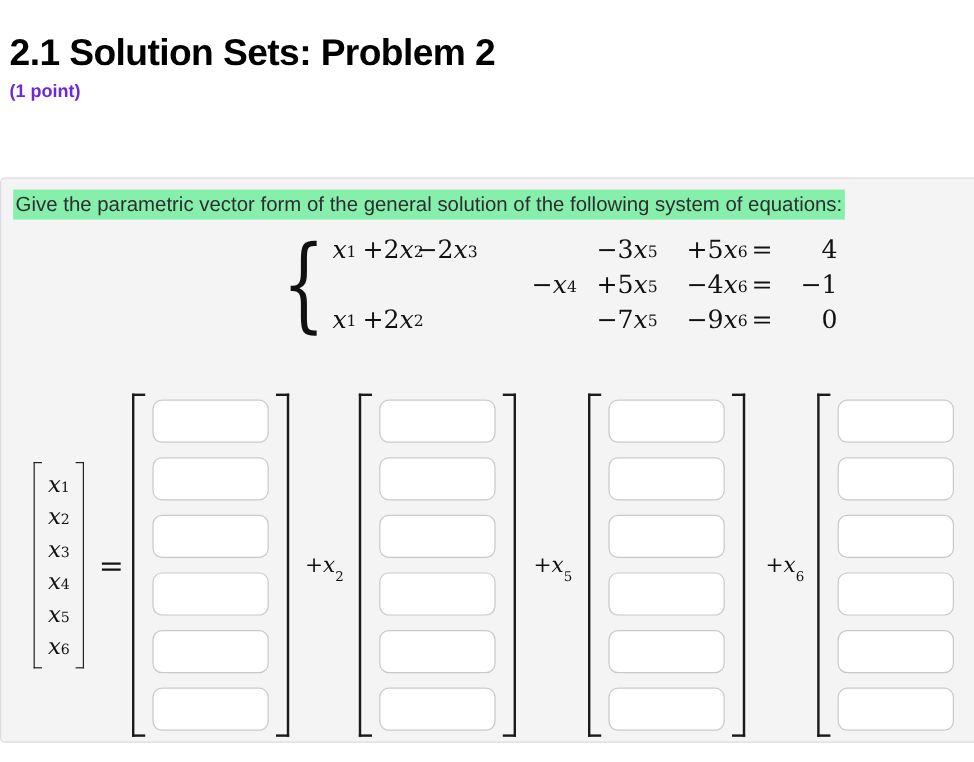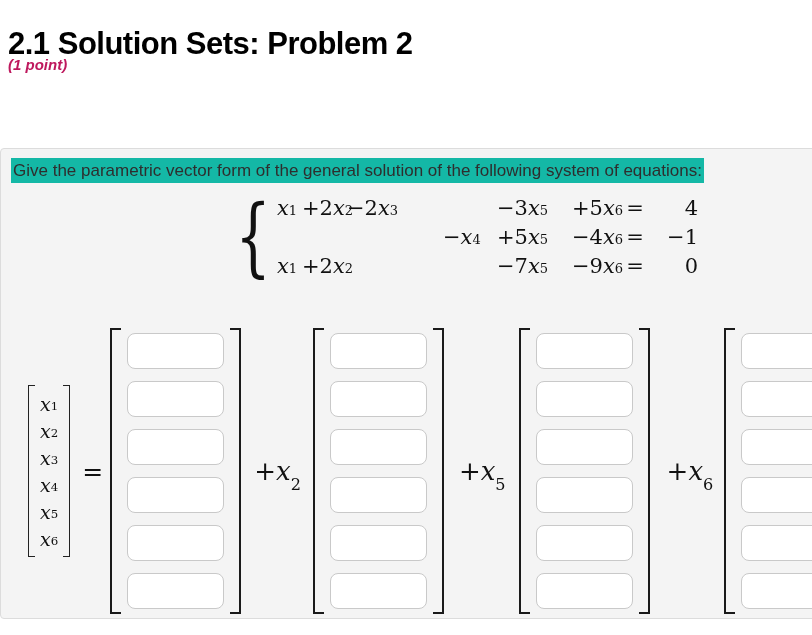--- a/index.html
+++ b/index.html
@@ -1,27 +1,27 @@
 <!DOCTYPE html>
 <html><head>
 <meta charset="utf-8">
 <style>
   * { margin:0; padding:0; box-sizing:border-box; }
   html,body { width:812px; height:635px; background:#ffffff; overflow:hidden;
               font-family:"Liberation Sans", sans-serif; position:relative; }
 
   .page-title { position:absolute; top:26px; left:8px; font-size:31px; font-weight:bold;
                 color:#000; letter-spacing:-0.5px; white-space:nowrap; }
-  .points { position:absolute; top:56px; left:8px; font-size:15px; font-weight:bold; color:#be185d;font-style:italic; }
+  .points { position:absolute; top:68px; left:8px; font-size:15px; font-weight:bold; color:#6d28d9; }
 
   .panel { position:absolute; top:148px; left:0; width:828px; height:471px;
            background:#f4f4f4; border:1px solid #dcdcdc; border-radius:4px; }
 
   .prompt { position:absolute; top:12px; left:10px; font-size:17px; color:#2e2e2e; white-space:nowrap; }
-  .prompt .hl { background:#14b8a6; padding:3px 2px; }
+  .prompt .hl { background:#86efac; padding:3px 2px; }
 
   
   .system { position:absolute; left:231px; top:44px; display:flex; align-items:center; }
   .brace { font-family:"DejaVu Serif", serif; font-size:66px; color:#111;
            transform:scaleY(1.30) scaleX(0.85); transform-origin:center; line-height:1;
            margin-right:3px; }
   .eqgrid { display:grid; grid-template-columns:25px 45px 96px 54px 75px 46px 34px 46px;
             grid-auto-rows:29px; align-items:center;
             font-family:"DejaVu Serif", serif; font-size:21px; color:#111; }
   .mc { display:flex; align-items:center; white-space:nowrap; }
@@ -43,21 +43,21 @@
 
   .equals { font-family:"DejaVu Serif", serif; font-size:25px; color:#111; margin:0 7px 0 12px; }
 
   .mcol { display:flex; align-items:stretch; height:286px; }
   .mbl { width:11px; border-left:2px solid #1a1a1a; border-top:2px solid #1a1a1a; border-bottom:2px solid #1a1a1a; }
   .mbr { width:11px; border-right:2px solid #1a1a1a; border-top:2px solid #1a1a1a; border-bottom:2px solid #1a1a1a; }
   .cells { display:flex; flex-direction:column; justify-content:space-between; padding:5px 6px; }
   input.ans { width:97px; height:36px; border:1px solid #c9c9c9; border-radius:8px;
               background:#fff; outline:none; font-size:15px; padding:0 6px; }
 
-  .scalar { font-family:"DejaVu Serif", serif; font-size:26px; color:#111; white-space:nowrap; }
+  .scalar { font-family:"DejaVu Serif", serif; font-size:18px; color:#111; white-space:nowrap; }
   .scalar .mi { font-style:italic; }
   .s1 { margin:0 12px 0 13px; }
   .s2 { margin:0 13px 0 15px;text-align:center; }
   .s3 { margin:0 11px 0 17px; }
 </style>
 </head>
 <body>
 
 <h1 class="page-title">2.1 Solution Sets: Problem 2</h1>
 <div class="points">(1 point)</div>

